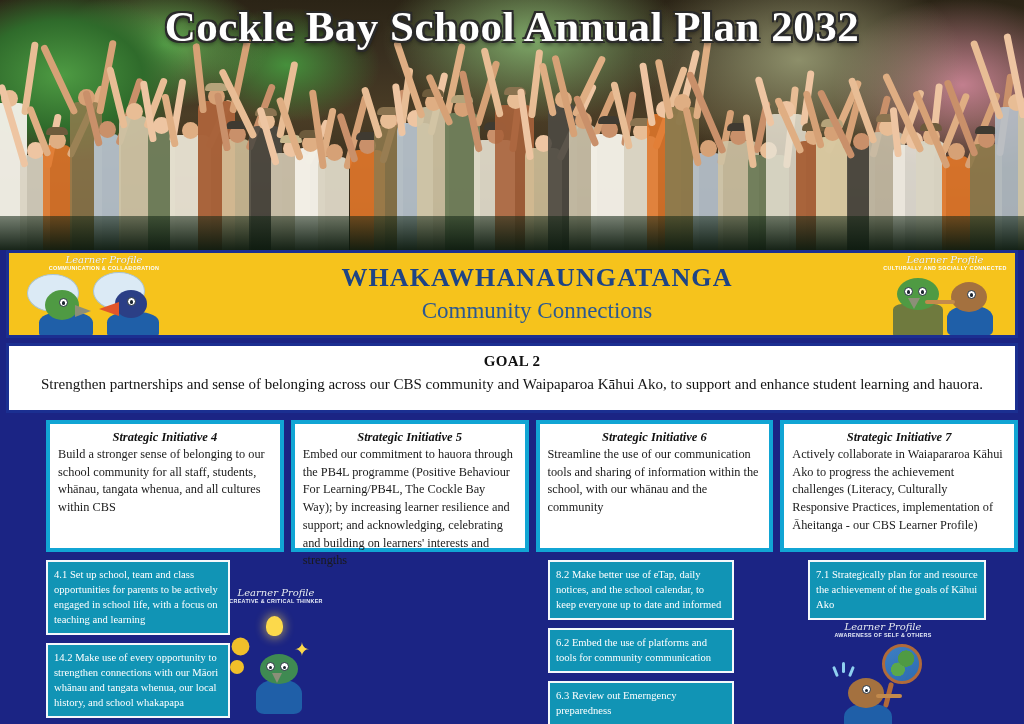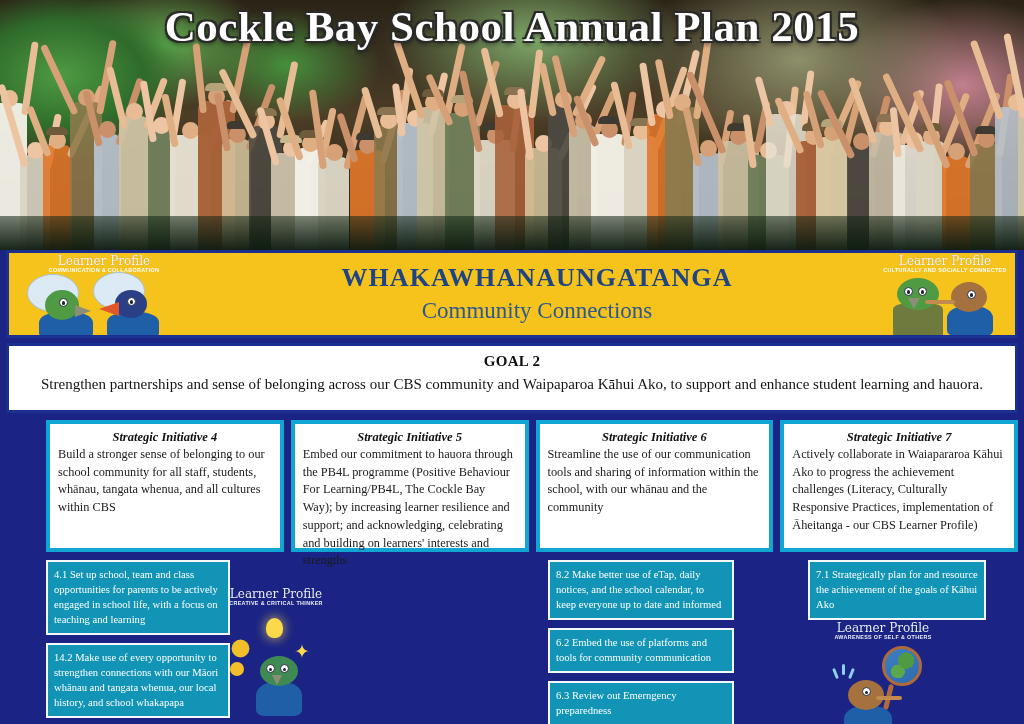--- a/index.html
+++ b/index.html
@@ -133,21 +133,22 @@
   .lp-group.right { width: 140px; }
   .lp-caption {
     position: absolute;
     left: 0; right: 0; top: 3px;
     text-align: center;
     line-height: 1.05;
   }
   .lp-script {
     display: block;
     font-family: "DejaVu Serif", serif;
-    font-size: 12px;
+    font-style: italic;
+    font-size: 10px;
     color: #f3f7ff;
     text-shadow: 0 0 1px rgba(0,0,0,0.25);
   }
   .lp-caps {
     display: block;
     font-family: "Liberation Sans", sans-serif;
     font-size: 5.4px;
     font-weight: bold;
     letter-spacing: 0.35px;
     color: #fbfdff;
@@ -507,21 +508,21 @@
         <div class="hat" style="left: 975.238px; bottom: 116.246px; background: rgb(63, 58, 49);"></div>
         <div class="arm" style="height: 81.2262px; left: 972.034px; bottom: 94.2465px; background: rgb(201, 144, 106); transform: rotate(-20.8067deg);"></div>
         <div class="arm" style="height: 82.9562px; left: 996.443px; bottom: 94.2465px; background: rgb(201, 144, 106); transform: rotate(7.82832deg);"></div>
         <div class="child" style="left: 995.442px; width: 40.2897px; height: 143.472px; background: rgb(185, 196, 207); opacity: 0.87;"></div>
         <div class="head" style="left: 1007.59px; bottom: 139.472px; background: rgb(232, 189, 149);"></div>
         <div class="arm" style="height: 82.5539px; left: 997.442px; bottom: 131.472px; background: rgb(232, 189, 149); transform: rotate(-19.4333deg);"></div>
         <div class="child" style="left: 1017.95px; width: 40.8757px; height: 144.362px; background: rgb(207, 195, 164); opacity: 0.93;"></div>
         <div class="arm" style="height: 85.5402px; left: 1019.95px; bottom: 132.362px; background: rgb(238, 197, 162); transform: rotate(-11.3233deg);"></div>
       </div>
     <div class="stage-floor"></div>
-    <div class="hero-title">Cockle Bay School Annual Plan 2015</div>
+    <div class="hero-title">Cockle Bay School Annual Plan 2032</div>
   </div>
 
   <div class="value-banner">
 
     <div class="lp-group left">
       <div class="lp-caption">
         <span class="lp-script">Learner Profile</span>
         <span class="lp-caps">COMMUNICATION &amp; COLLABORATION</span>
       </div>
 

